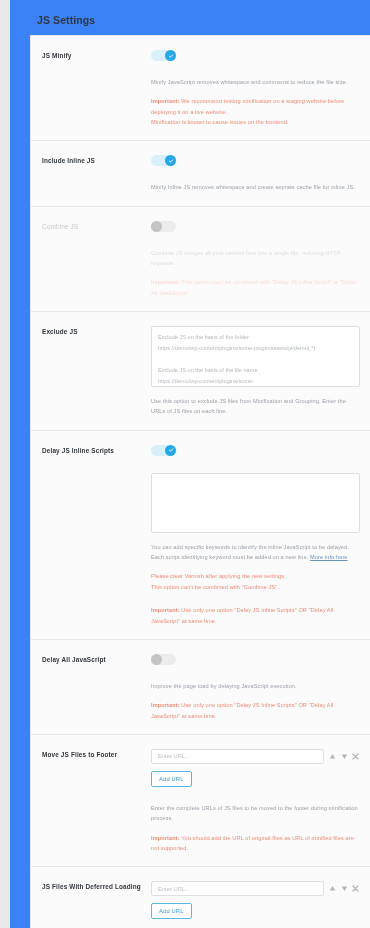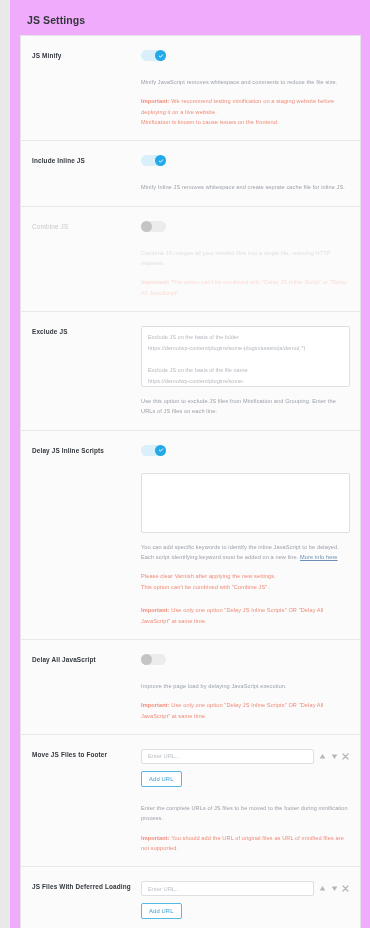--- a/index.html
+++ b/index.html
@@ -14,22 +14,22 @@
     width: 370px;
     height: 928px;
     background: #e9e9ea;
     overflow: hidden;
   }
   #content-area {
     position: absolute;
     left: 10px; top: 0;
     width: 360px;
     height: 928px;
-    background: #f0abfc;
-    padding: 10px 8px 0 8px;
+    background: #3b82f6;
+    padding: 10px 8px 0 18px;
   }
   .page-title {
     font-size: 10.5px;
     font-weight: bold;
     color: #32373c;
     letter-spacing: .1px;
     margin: 4px 0 9px 9px;
   }
   .panel {
     border: 1px solid #e5e5e5;

